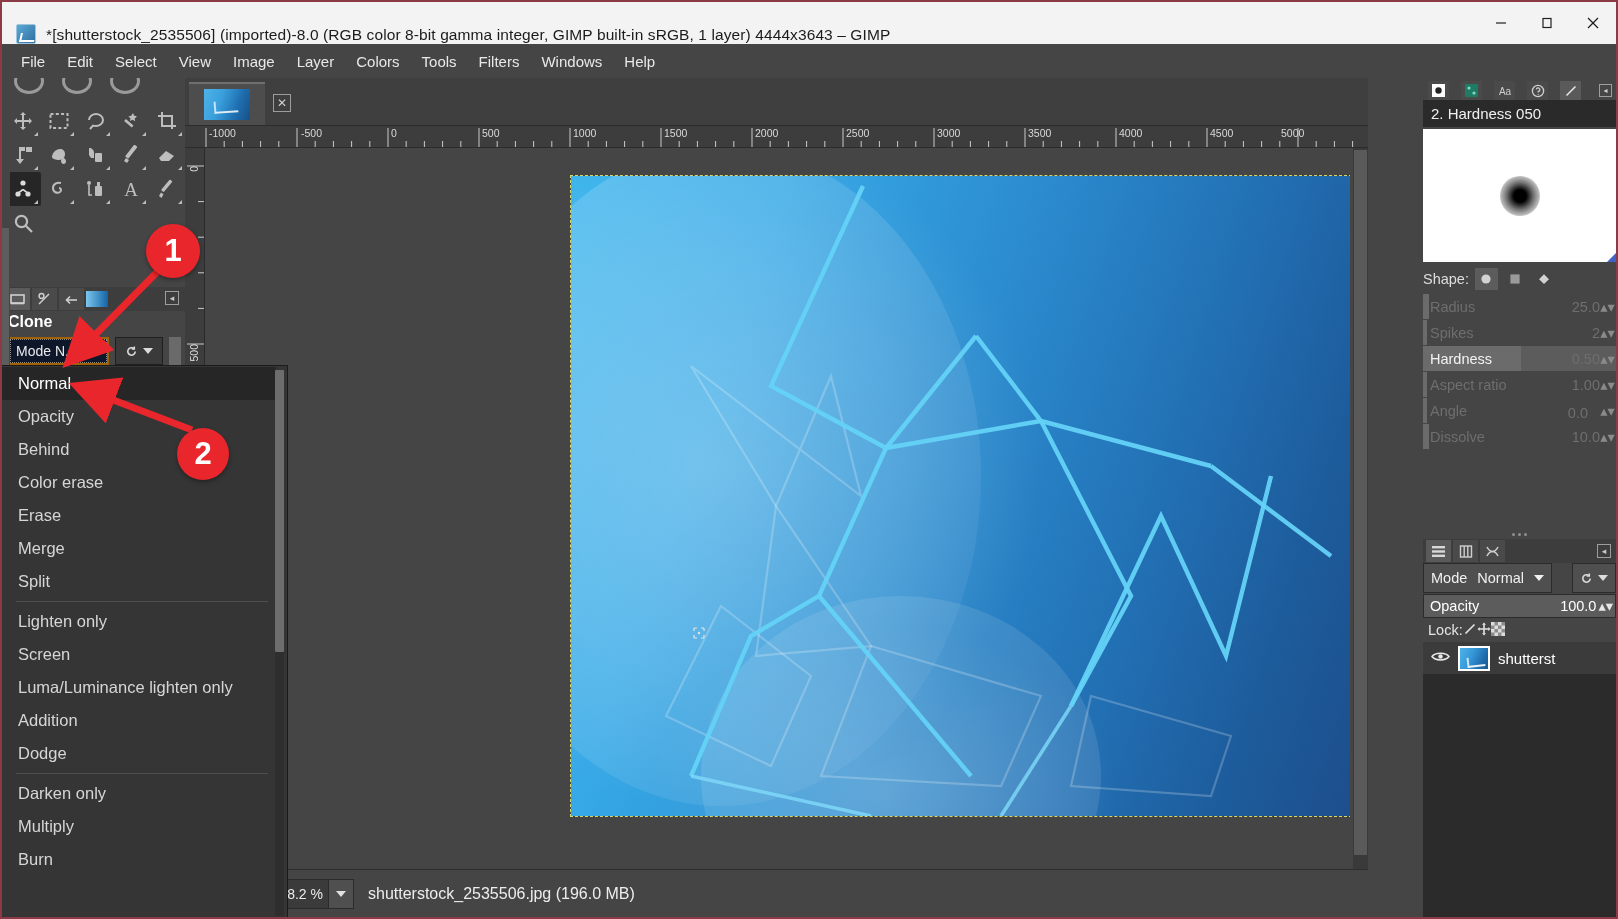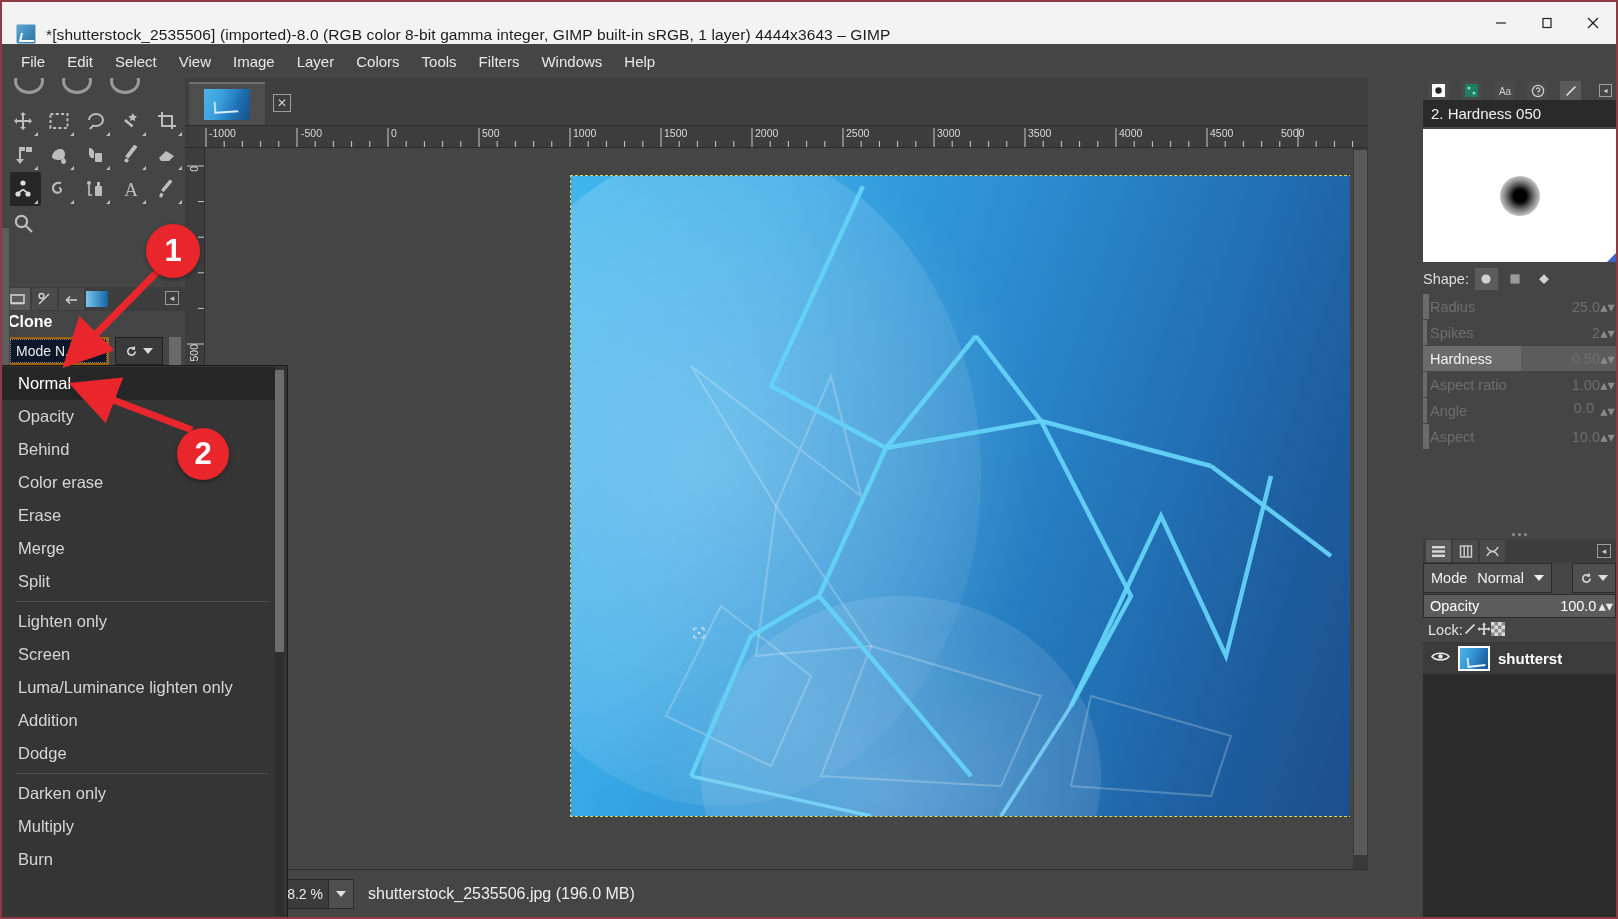--- a/index.html
+++ b/index.html
@@ -311,21 +311,21 @@
   .layer-thumb{
     width:32px; height:25px; border:2px solid #ffffff;
     background:linear-gradient(115deg,#4fb3e8 0%,#3598d8 40%,#1f6cae 75%,#1a5691 100%);
     position:relative; overflow:hidden; flex:none;
   }
   .layer-thumb::after{
     content:""; position:absolute; left:7px; top:9px; width:16px;height:8px;
     border-bottom:2px solid rgba(255,255,255,.9); border-left:2px solid rgba(255,255,255,.75);
     transform:rotate(-6deg);
   }
-  .layer-name{ color:#ffffff; font-size:15px; font-weight:bold; white-space:nowrap; overflow:hidden;}
+  .layer-name{ color:#ffffff; font-size:15px; font-weight:normal; white-space:nowrap; overflow:hidden;}
   .rd-splitter{
     position:absolute; left:0; top:78px; width:10px; height:841px; background:#454545;
   }
   .rd-splitter .dots{ position:absolute; left:3px; top:390px; display:flex;flex-direction:column;gap:3px;}
   .rd-splitter .dots span{width:3px;height:3px;background:#8d8d8d;border-radius:50%;}
   .rd-side-scroll{
     position:absolute; left:0px; top:150px; width:9px; height:660px; background:#3a3a3a;
   }
   .rd-side-scroll .th{position:absolute;left:0;top:0;width:9px;height:600px;background:#5d5d5d;}
 
@@ -890,28 +890,28 @@
       <div class="slider-hl" style="width:2%;"></div>
       <span class="nm" style="position:relative">Aspect ratio</span>
       <span style="display:flex;align-items:center;gap:2px;position:relative">
         <span class="vl">1.00</span>
         <span class="spin">▴▾</span>
       </span>
     </div>
     <div class="slider" style="top:320px;">
       <div class="slider-hl" style="width:2%;"></div>
       <span class="nm" style="position:relative">Angle</span>
-      <span style="display:flex;align-items:flex-start;gap:8px;position:relative">
+      <span style="display:flex;align-items:flex-end;gap:14px;position:relative">
         <span class="vl">0.0</span>
         <span class="spin">▴▾</span>
       </span>
     </div>
     <div class="slider" style="top:346px;">
       <div class="slider-hl" style="width:3%;"></div>
-      <span class="nm" style="position:relative">Aspect</span>
+      <span class="nm" style="position:relative">Dissolve</span>
       <span style="display:flex;align-items:center;gap:2px;position:relative">
         <span class="vl">10.0</span>
         <span class="spin">▴▾</span>
       </span>
     </div>
 
     <div class="grip">
         <span></span>
         <span></span>
         <span></span>

